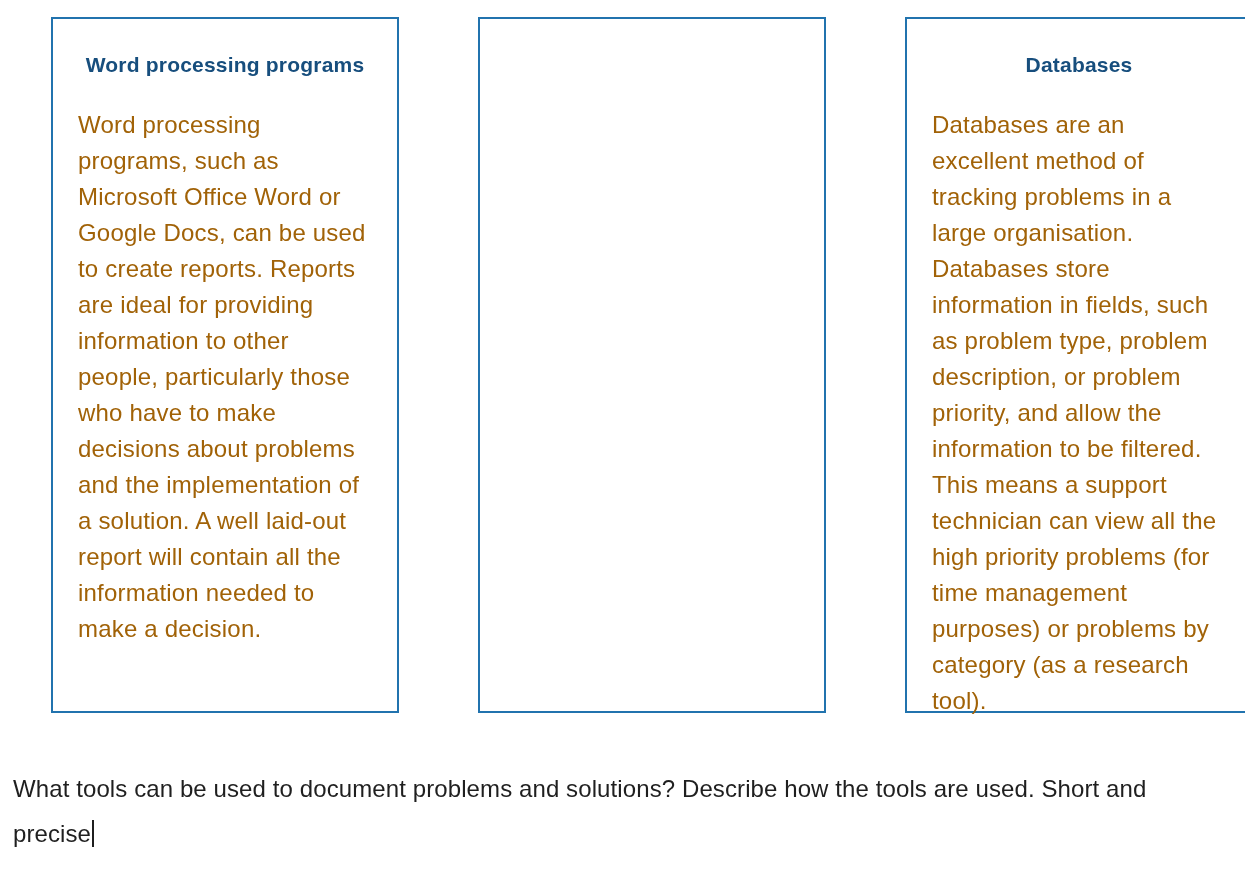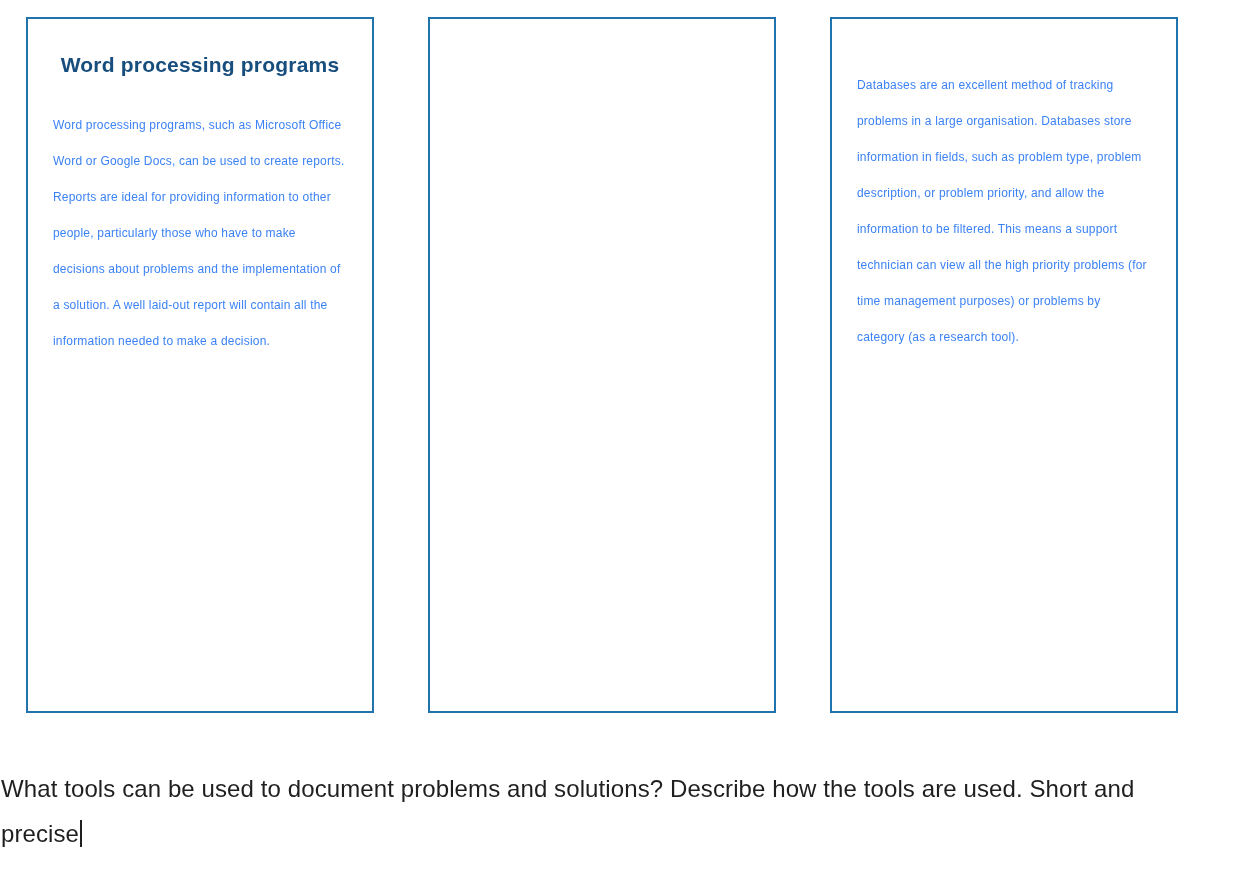--- a/index.html
+++ b/index.html
@@ -21,40 +21,41 @@
     left: 26px;
     display: flex;
     gap: 54px;
   }
   .card {
     width: 348px;
     height: 696px;
     border: 2px solid #2173ae;
     background: #ffffff;
     padding: 26px 25px 0 25px;
+    margin-left: 25px;
   }
   .card-title {
     color: #174e7d;
     font-size: 21px;
     font-weight: bold;
     line-height: 40px;
     text-align: center;
     letter-spacing: 0.2px;
   }
   .card-body {
     margin-top: 22px;
-    color: #3b82f6;
-    font-size: 12px;
+    color: #a16207;
+    font-size: 24px;
     line-height: 36px;
     letter-spacing: 0.2px;
   }
   .question-area {
     position: absolute;
     top: 766px;
-    left: 1px;
+    left: 13px;
     width: 1190px;
     color: #1f1f1f;
     font-size: 24px;
     line-height: 45px;
     letter-spacing: 0.1px;
     cursor: text;
   }
   .caret {
     display: inline-block;
     width: 2px;
@@ -73,20 +74,21 @@
 
     <div class="card">
       <div class="card-title">Word processing programs</div>
       <div class="card-body">Word processing programs, such as Microsoft Office Word or Google Docs, can be used to create reports. Reports are ideal for providing information to other people, particularly those who have to make decisions about problems and the implementation of a solution. A well laid-out report will contain all the information needed to make a decision.</div>
     </div>
 
     <div class="card">
     </div>
 
     <div class="card">
+      <div class="card-title">Databases</div>
       <div class="card-body">Databases are an excellent method of tracking problems in a large organisation. Databases store information in fields, such as problem type, problem description, or problem priority, and allow the information to be filtered. This means a support technician can view all the high priority problems (for time management purposes) or problems by category (as a research tool).</div>
     </div>
 
   </div>
 
   <div class="question-area"><span>What tools can be used to document problems and solutions? Describe how the tools are used. Short and precise</span><span class="caret"></span></div>
 
 </div>
 
 </body></html>

